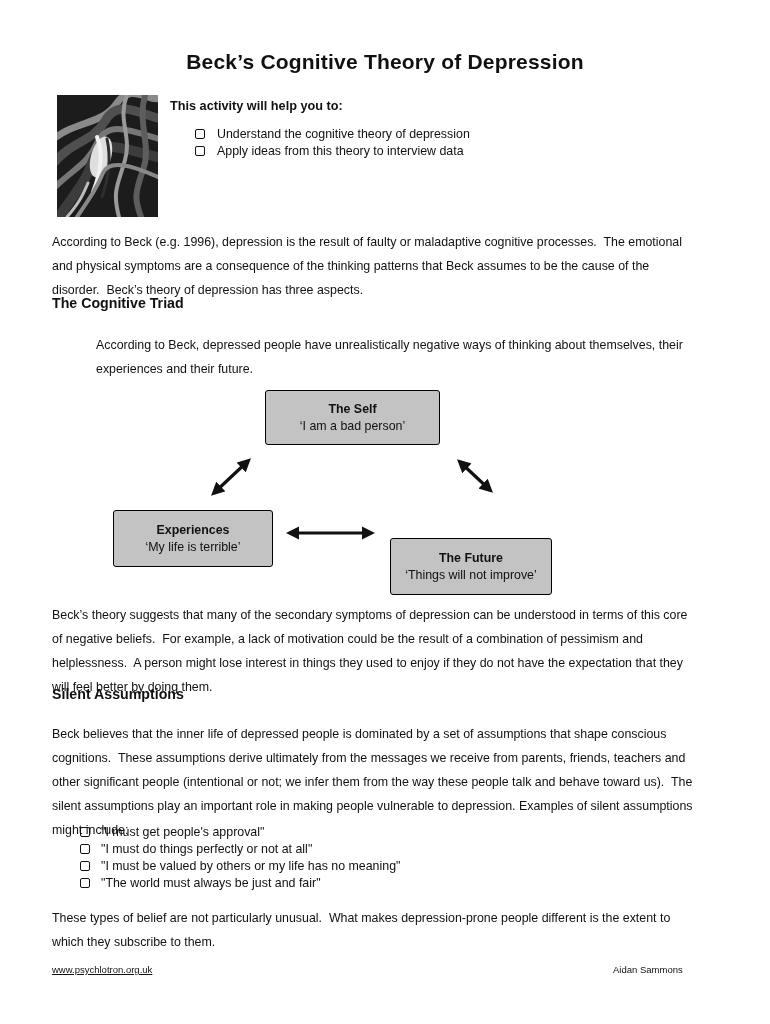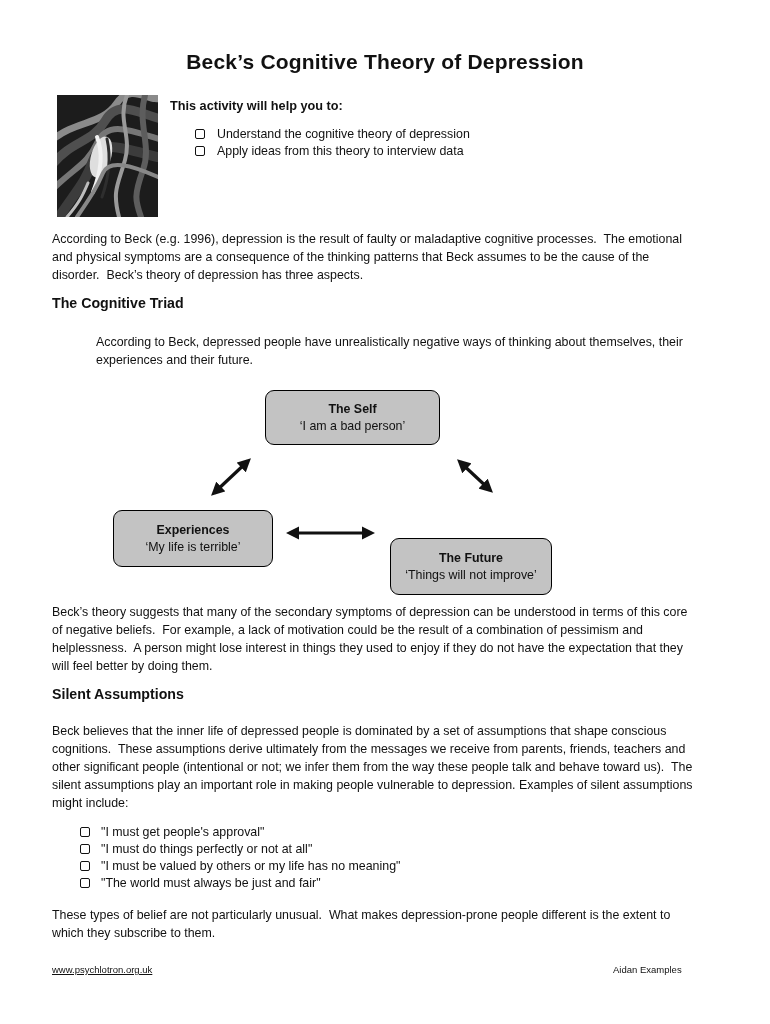--- a/index.html
+++ b/index.html
@@ -49,41 +49,41 @@
     display: inline-block;
     width: 8px; height: 8px;
     border: 1.5px solid #111;
     border-radius: 2px;
     flex: 0 0 auto;
   }
   .para {
     position: absolute;
     left: 52px;
     font-size: 12.4px;
-    line-height: 18px;
+    line-height: 24px;
     white-space: pre;
   }
   #p-intro   { top: 230px; }
   #p-triad   { top: 333px; margin-left: 44px; }
   #p-core    { top: 603px; }
   #p-silent  { top: 722px; }
   #p-closing { top: 906px; }
   .sec-heading {
     position: absolute;
     left: 52px;
     font-size: 14.2px;
     font-weight: bold;
   }
   #h-triad  { top: 295px; }
   #h-silent { top: 686px; }
   .dbox {
     position: absolute;
     background: #c3c3c3;
     border: 1.6px solid #000;
-    border-radius: 9px;
+    border-radius: 3px;
     display: flex;
     flex-direction: column;
     justify-content: center;
     text-align: center;
     font-size: 12.4px;
     line-height: 17px;
     box-sizing: border-box;
   }
   .dbox .bt { font-weight: bold; }
   #box-self        { left: 265px; top: 390px; width: 175px; height: 55px; }
@@ -221,15 +221,15 @@
     <li>
       <span class="chk"></span>
       <span>"The world must always be just and fair"</span>
     </li>
   </ul>
 
   <div class="para" id="p-closing">These types of belief are not particularly unusual.  What makes depression-prone people different is the extent to
 which they subscribe to them.</div>
 
   <a class="footer-link" href="#">www.psychlotron.org.uk</a>
-  <div class="footer-author">Aidan Examples</div>
+  <div class="footer-author">Aidan Sammons</div>
 
 </div>
 
 </body></html>

